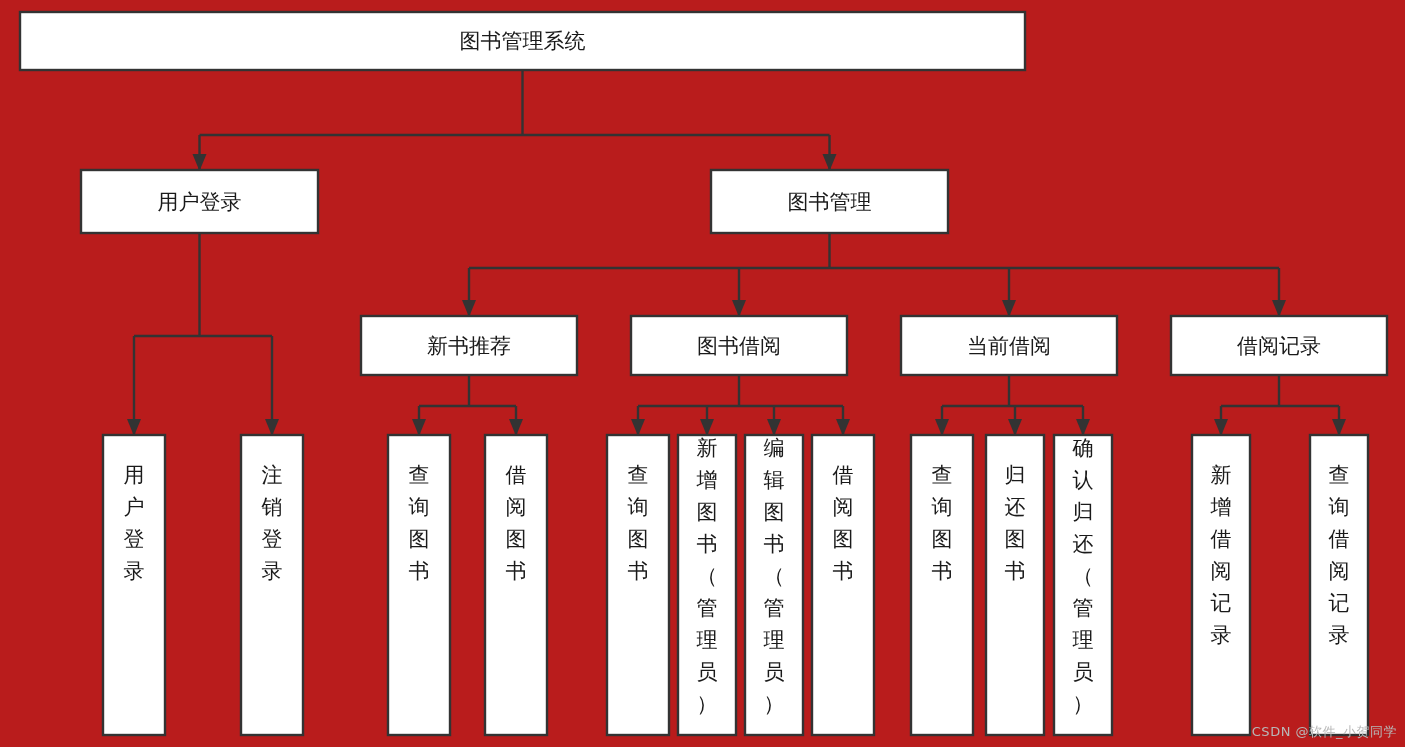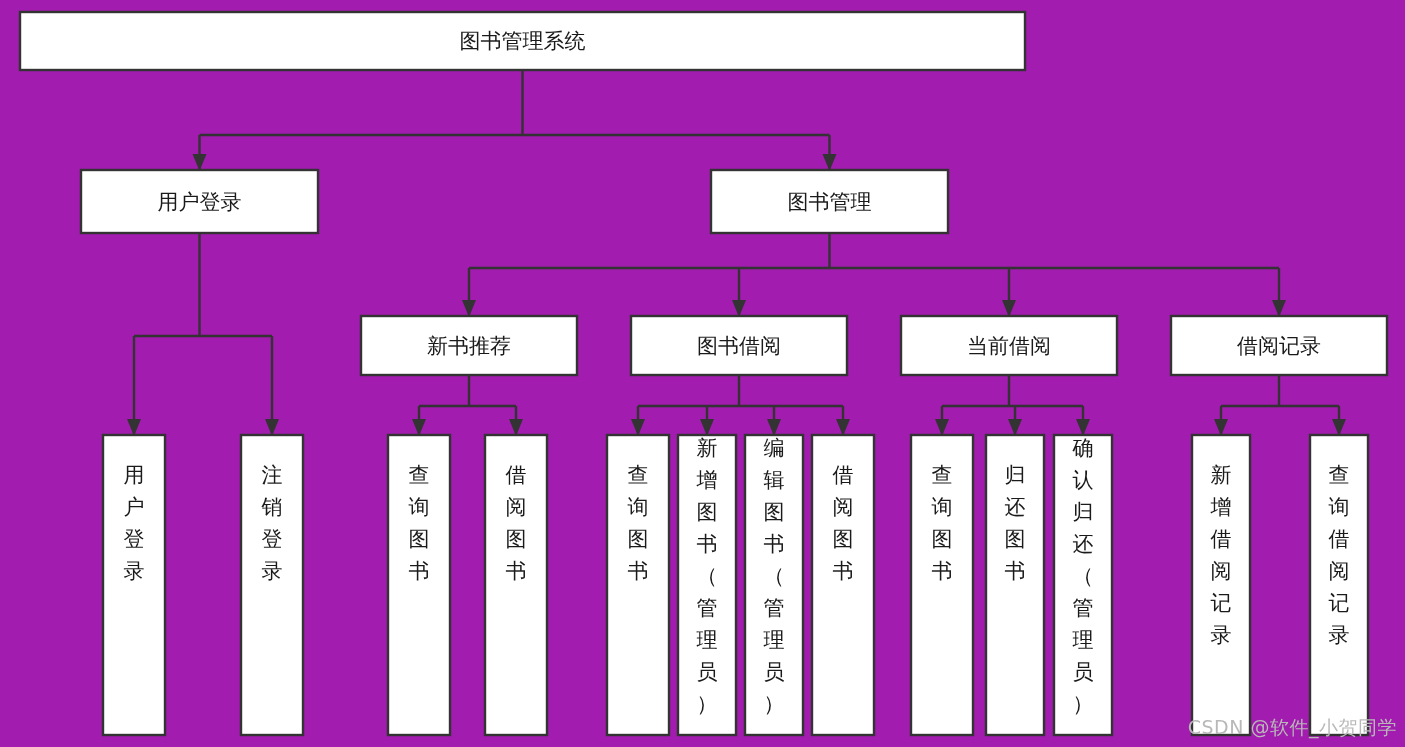--- a/index.html
+++ b/index.html
@@ -12,21 +12,21 @@
     width: 1405px;
     height: 747px;
     font-family: "DejaVu Sans", "Liberation Sans", sans-serif;
     overflow: hidden;
     position: relative;
   }
   #diagram-root {
     position: relative;
     width: 1405px;
     height: 747px;
-    background: #a21caf;
+    background: #b91c1c;
   }
   svg#tree-svg {
     position: absolute;
     left: 0;
     top: 0;
     width: 1405px;
     height: 747px;
     display: block;
   }
   .node-box {
@@ -55,21 +55,21 @@
     font-family: "DejaVu Sans", "Liberation Sans", sans-serif;
     font-size: 21px;
     fill: #1a1a1a;
     text-anchor: middle;
   }
   .watermark {
     position: absolute;
     right: 8px;
     bottom: 6px;
     font-family: "DejaVu Sans", "Liberation Sans", sans-serif;
-    font-size: 19px;
+    font-size: 13px;
     color: #b8b8b8;
     letter-spacing: 0.5px;
     white-space: nowrap;
     user-select: none;
   }
 </style>
 </head>
 <body>
 
 <div id="diagram-root">

